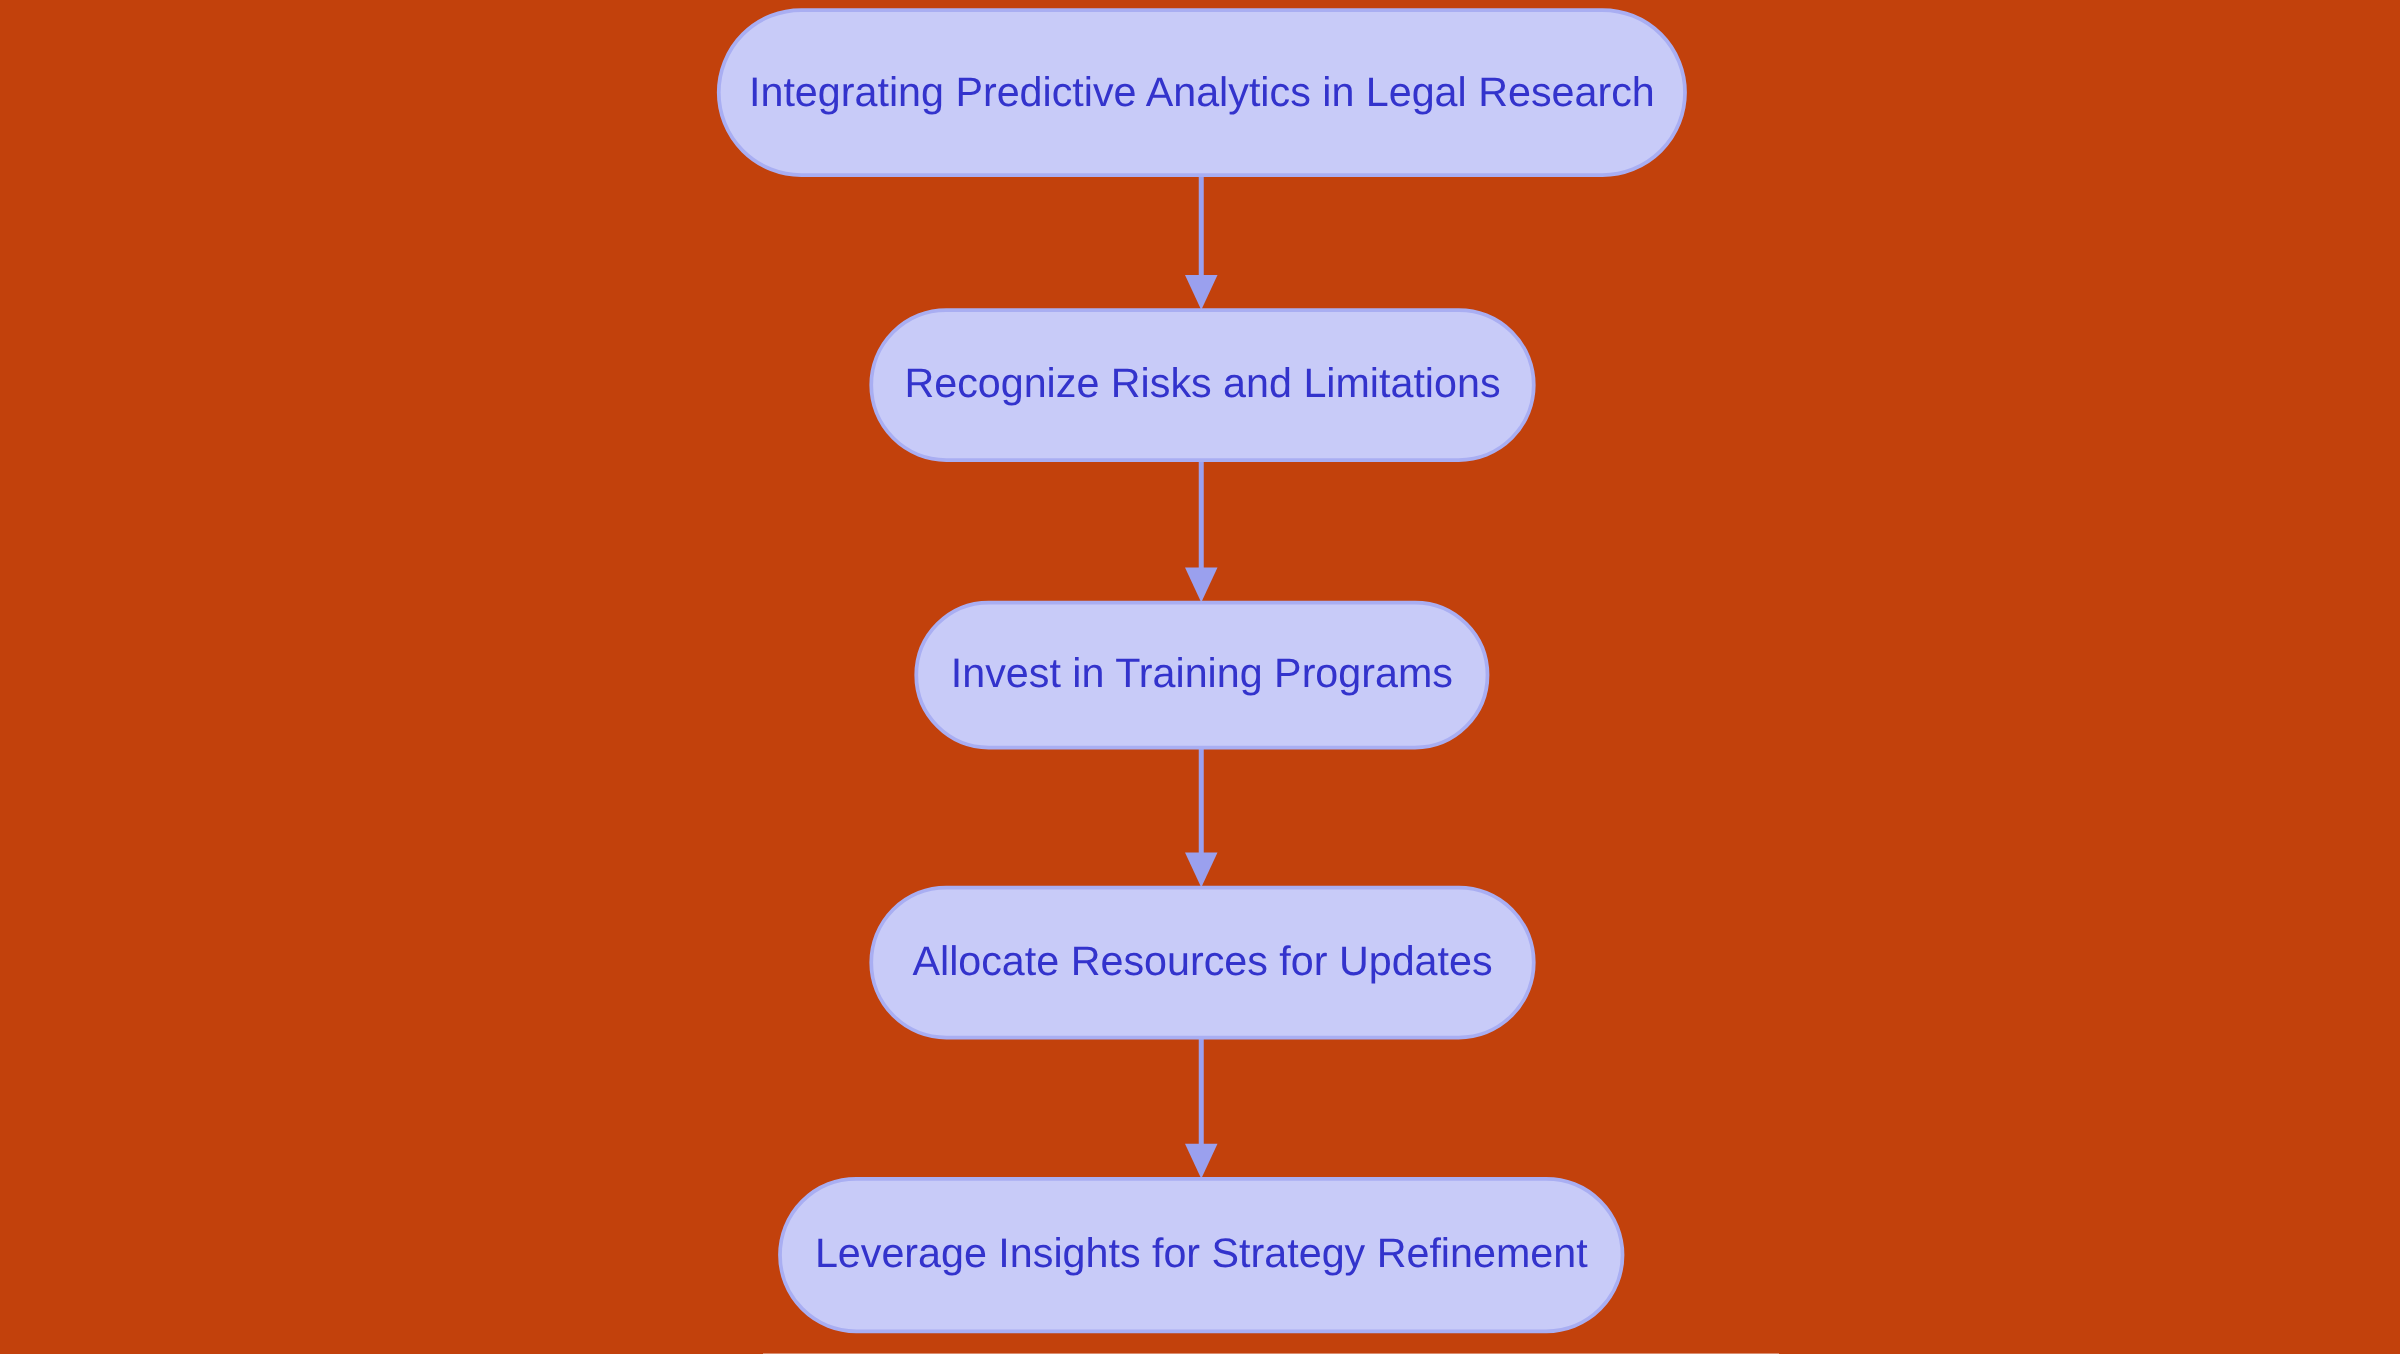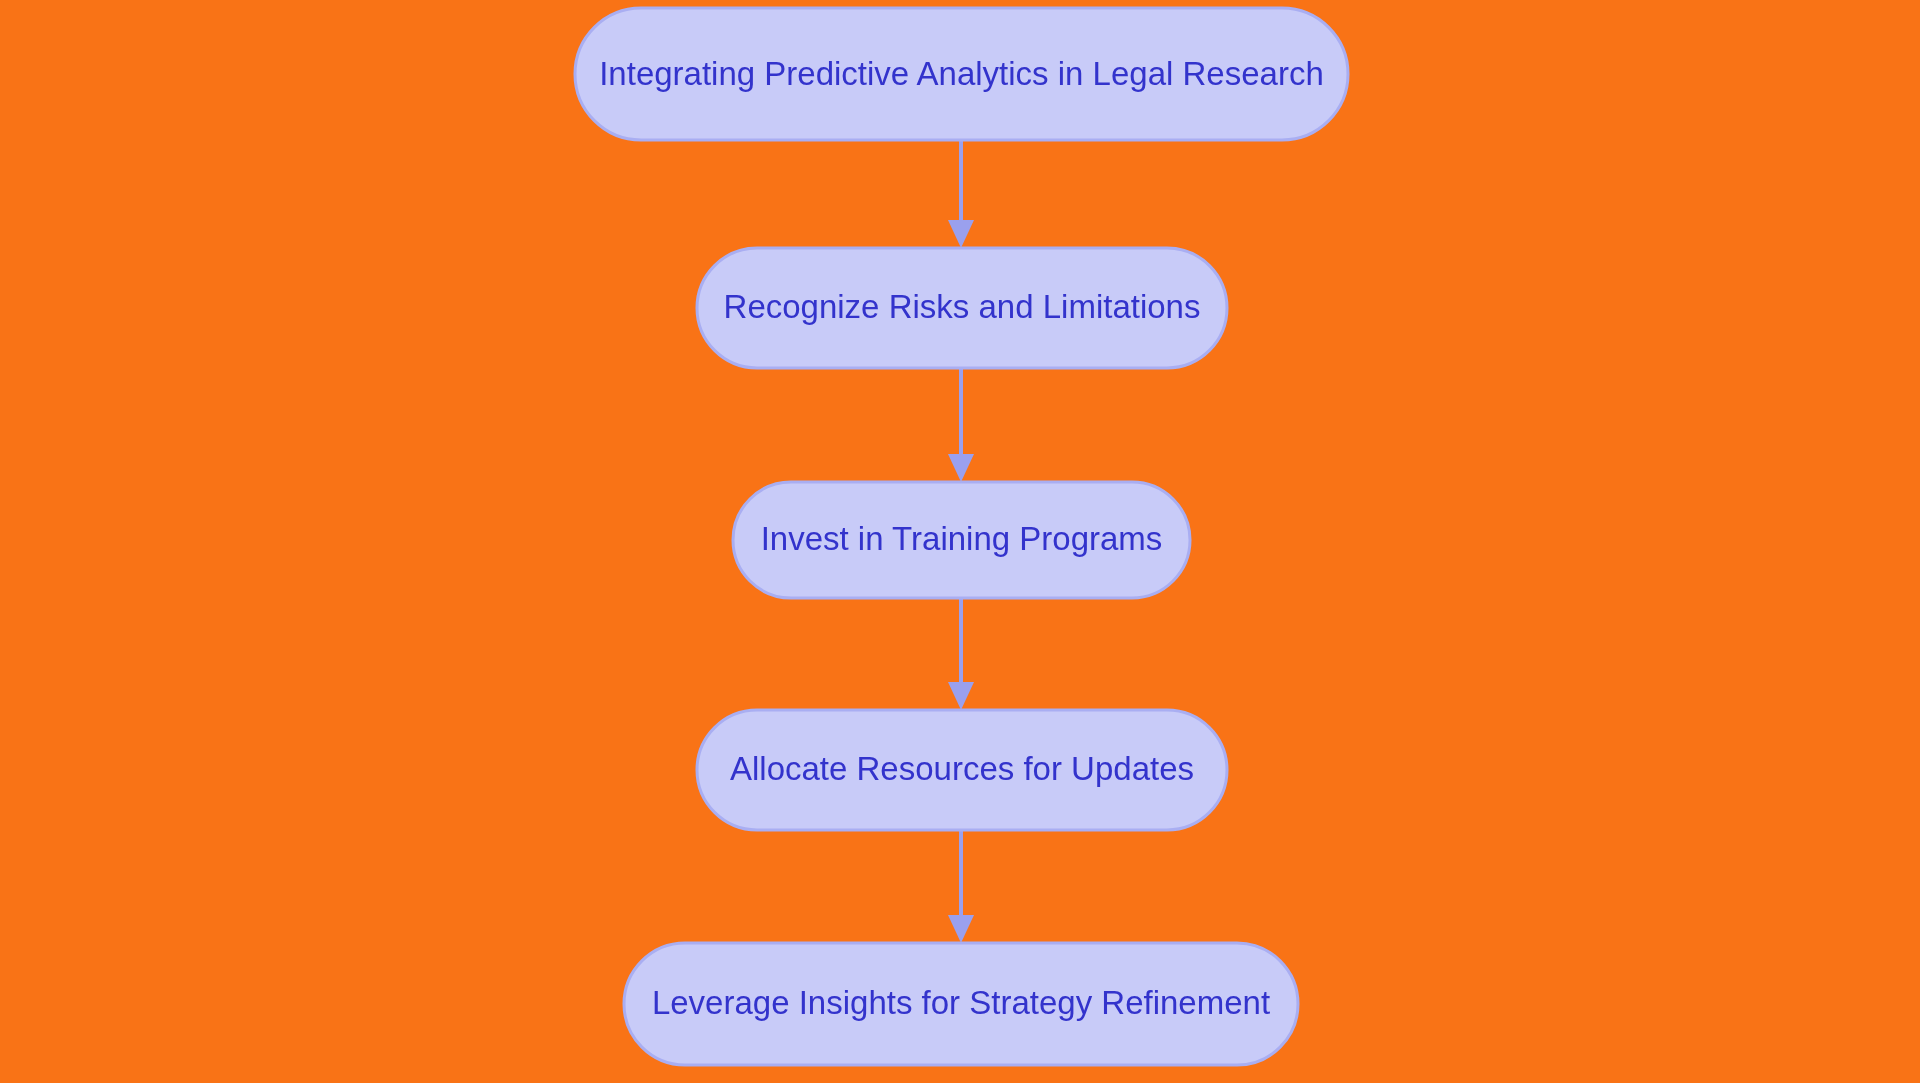--- a/index.html
+++ b/index.html
@@ -7,21 +7,21 @@
     padding: 0;
     background: #ffffff;
   }
   body {
     font-family: "Liberation Sans", "DejaVu Sans", sans-serif;
   }
   #stage {
     position: relative;
     width: 1920px;
     height: 1083px;
-    background: #f97316;
+    background: #c2410c;
     overflow: hidden;
   }
   #flow-svg {
     position: absolute;
     left: 0;
     top: 0;
     width: 1920px;
     height: 1083px;
     display: block;
   }

